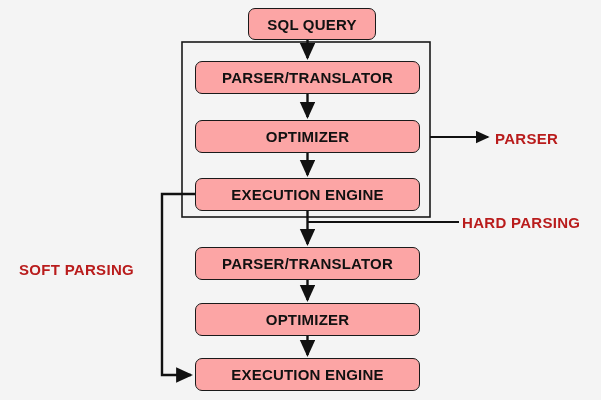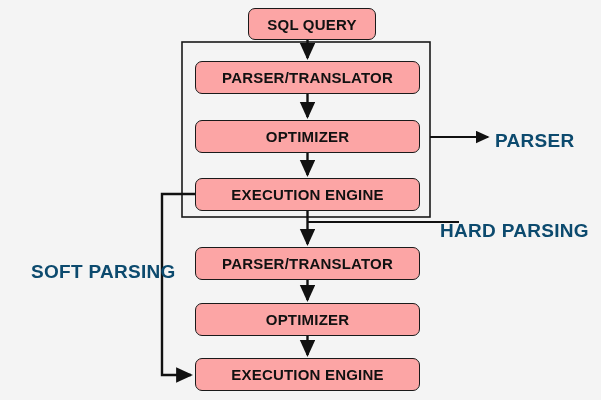--- a/index.html
+++ b/index.html
@@ -33,22 +33,22 @@
     border-radius: 7px;
     color: #111111;
     font-size: 15px;
     font-weight: bold;
     letter-spacing: 0.2px;
     white-space: nowrap;
     z-index: 3;
   }
   .side-label {
     position: absolute;
-    color: #0c4a6e;
-    font-size: 19px;
+    color: #b91c1c;
+    font-size: 15px;
     font-weight: bold;
     letter-spacing: 0.3px;
     white-space: nowrap;
     z-index: 4;
   }
 </style>
 </head>
 <body>
 
 <div id="canvas">
@@ -104,17 +104,17 @@
   <div class="node" style="left:195px; top:303px; width:225px; height:33px;">
     <span>OPTIMIZER</span>
   </div>
 
   <div class="node" style="left:195px; top:358px; width:225px; height:33px;">
     <span>EXECUTION ENGINE</span>
   </div>
 
   <div class="side-label" style="left:495px; top:130px;">PARSER</div>
 
-  <div class="side-label" style="left:440px; top:214px;margin-top:6px;">HARD PARSING</div>
+  <div class="side-label" style="left:462px; top:214px;">HARD PARSING</div>
 
-  <div class="side-label" style="left:31px; top:261px;">SOFT PARSING</div>
+  <div class="side-label" style="left:19px; top:261px;">SOFT PARSING</div>
 
 </div>
 
 </body></html>

